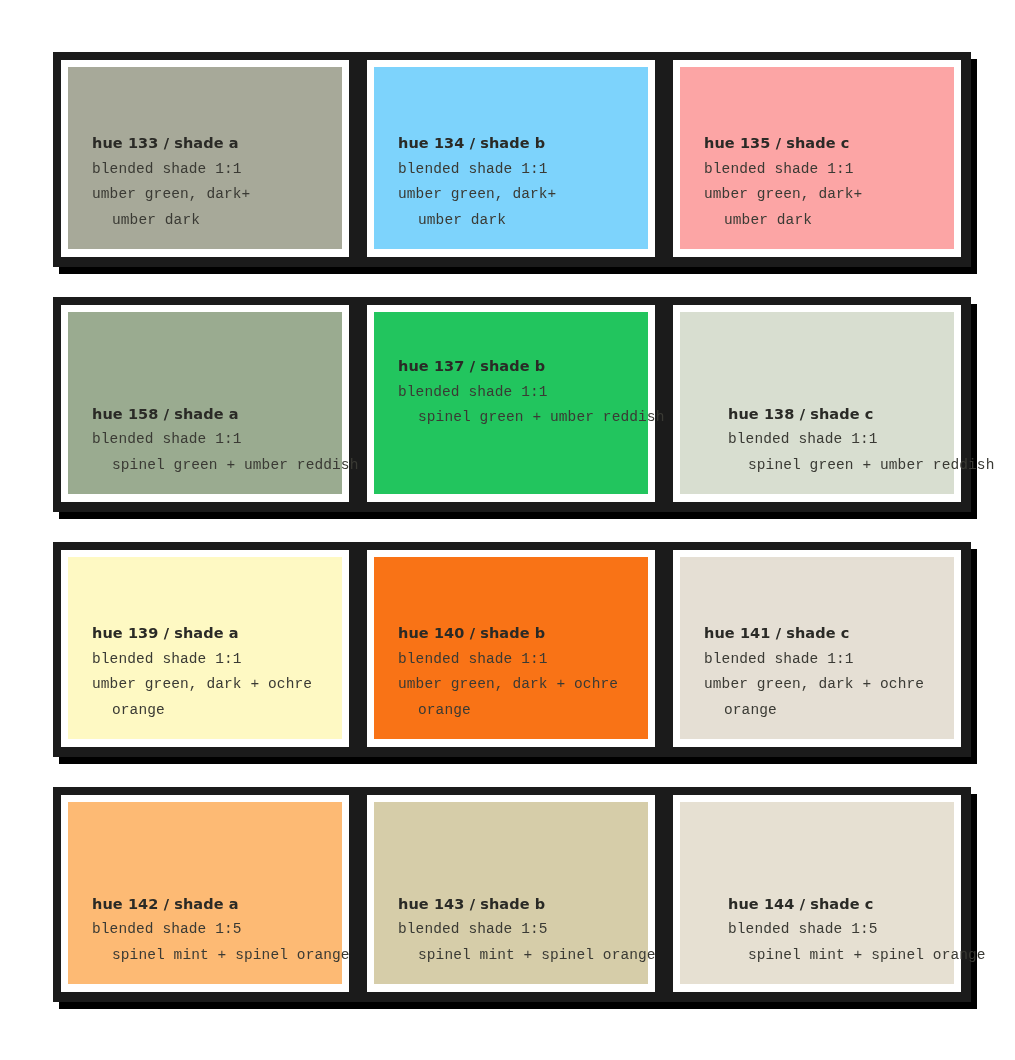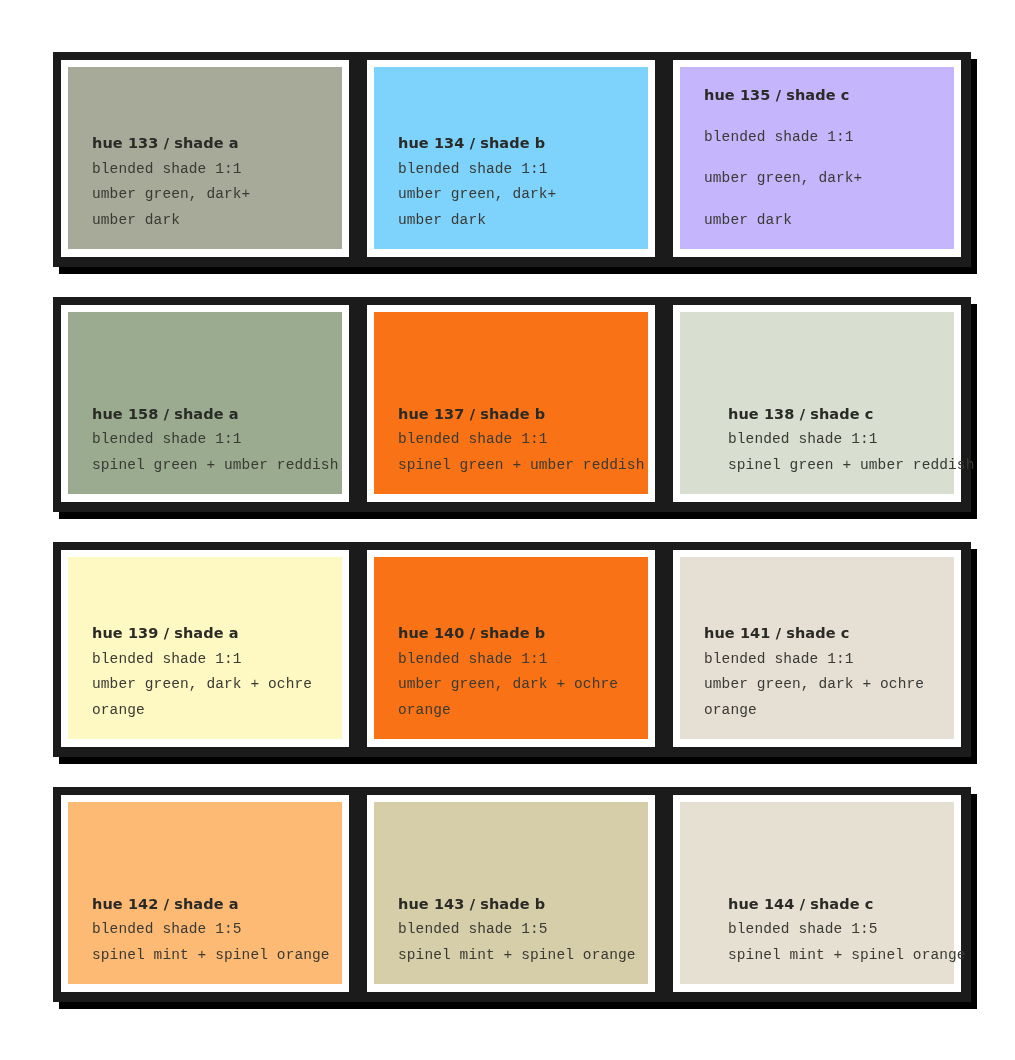--- a/index.html
+++ b/index.html
@@ -70,20 +70,21 @@
     font-weight: normal;
     color: #3a3a34;
     line-height: 1.0;
     margin-bottom: 11px;
     letter-spacing: 0.1px;
     white-space: nowrap;
     font-family: Liberation Mono, monospace;
   }
   .swatch-line:last-child {
     margin-bottom: 0;
+    margin-left: 20px;
   }
 </style>
 </head>
 <body>
 
 <div id="swatch-grid">
     <div class="swatch-card">
       <div class="card-frame">
         <div class="swatch-fill" style="background: rgb(167, 169, 153);">
           <div class="swatch-title">hue 133 / shade a</div>
@@ -98,40 +99,40 @@
         <div class="swatch-fill" style="background: #7dd3fc;">
           <div class="swatch-title">hue 134 / shade b</div>
           <div class="swatch-line">blended shade 1:1</div>
           <div class="swatch-line">umber green, dark+</div>
           <div class="swatch-line">umber dark</div>
         </div>
       </div>
     </div>
     <div class="swatch-card">
       <div class="card-frame">
-        <div class="swatch-fill" style="background: #c4b5fd; gap: 16px;">
+        <div class="swatch-fill" style="background: #fca5a5;">
           <div class="swatch-title">hue 135 / shade c</div>
           <div class="swatch-line">blended shade 1:1</div>
           <div class="swatch-line">umber green, dark+</div>
           <div class="swatch-line">umber dark</div>
         </div>
       </div>
     </div>
     <div class="swatch-card">
       <div class="card-frame">
         <div class="swatch-fill" style="background: rgb(154, 171, 144);">
           <div class="swatch-title">hue 158 / shade a</div>
           <div class="swatch-line">blended shade 1:1</div>
           <div class="swatch-line">spinel green + umber reddish</div>
         </div>
       </div>
     </div>
     <div class="swatch-card">
       <div class="card-frame">
-        <div class="swatch-fill" style="background: #f97316;">
+        <div class="swatch-fill" style="background: #22c55e; justify-content: center;">
           <div class="swatch-title">hue 137 / shade b</div>
           <div class="swatch-line">blended shade 1:1</div>
           <div class="swatch-line">spinel green + umber reddish</div>
         </div>
       </div>
     </div>
     <div class="swatch-card">
       <div class="card-frame">
         <div class="swatch-fill" style="background: rgb(216, 222, 208); padding-left: 48px;">
           <div class="swatch-title">hue 138 / shade c</div>

